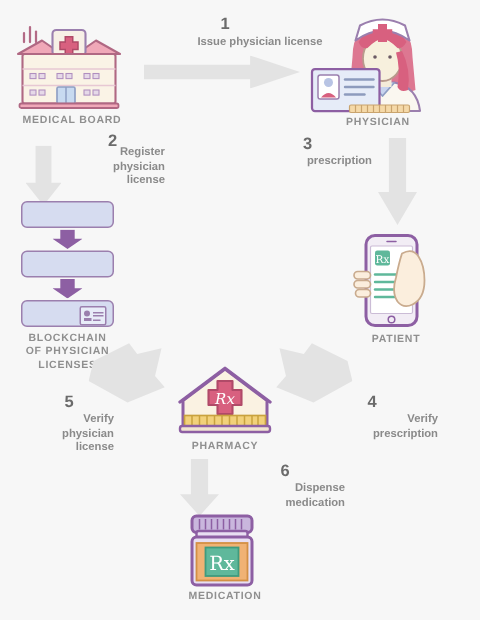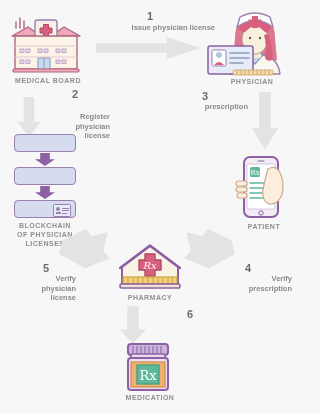--- a/index.html
+++ b/index.html
@@ -150,21 +150,21 @@
           <line x1="52" y1="62" x2="52" y2="67"></line>
         <line x1="56" y1="62" x2="56" y2="67"></line>
           <line x1="60" y1="62" x2="60" y2="67"></line>
         <line x1="64" y1="62" x2="64" y2="67"></line>
       </g>
     </svg>
   </div>
   <div class="abs ent-label" style="left:204px;top:77px;width:96px;">PHYSICIAN</div>
 
   <div class="abs step-num" style="left:40px;top:88px;width:70px;">2</div>
-  <div class="abs step-txt" style="left:40px;top:112px;width:70px;">
+  <div class="abs step-txt" style="left:40px;top:96px;width:70px;">
     <div>Register</div>
     <div>physician</div>
     <div>license</div>
   </div>
   <div class="abs arrow arrow-down" style="left:17px;top:97px;width:24px;height:40px;"></div>
 
   <div class="abs step-num" style="left:170px;top:90px;width:70px;">3</div>
   <div class="abs step-txt" style="left:162px;top:102px;width:86px;">
     <div>prescription</div>
   </div>
@@ -263,20 +263,24 @@
         <line x1="50" y1="34" x2="50" y2="41"></line>
           <line x1="54" y1="34" x2="54" y2="41"></line>
       </g>
       <rect x="2" y="41" width="60" height="4" rx="1.5" fill="#f0e4d2" stroke="#8d5fa3" stroke-width="1.6"></rect>
     </svg>
   </div>
   <div class="abs ent-label" style="left:112px;top:293px;width:76px;">PHARMACY</div>
 
   <div class="abs arrow arrow-down" style="left:120px;top:306px;width:26px;height:38px;"></div>
   <div class="abs step-num" style="left:155px;top:308px;width:70px;">6</div>
+  <div class="abs step-txt" style="left:152px;top:320px;width:78px;">
+    <div>Dispense</div>
+    <div>medication</div>
+  </div>
 
   <div class="abs" style="left:120px;top:342px;width:56px;height:52px;">
     <svg viewBox="0 0 56 52" width="56" height="52">
 
       <rect x="8" y="2" width="40" height="11" rx="3" fill="#c9b6dd" stroke="#8d5fa3" stroke-width="2"></rect>
       <g stroke="#8d5fa3" stroke-width="1">
         <line x1="13" y1="4" x2="13" y2="11"></line>
           <line x1="17" y1="4" x2="17" y2="11"></line>
         <line x1="21" y1="4" x2="21" y2="11"></line>
           <line x1="25" y1="4" x2="25" y2="11"></line>

